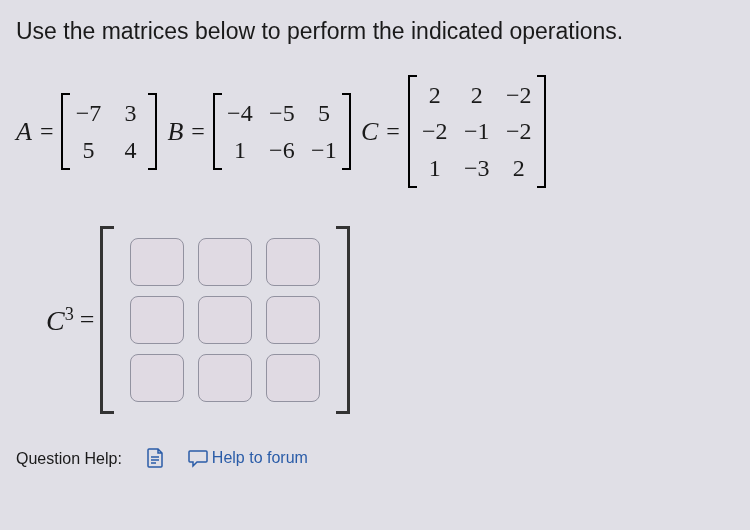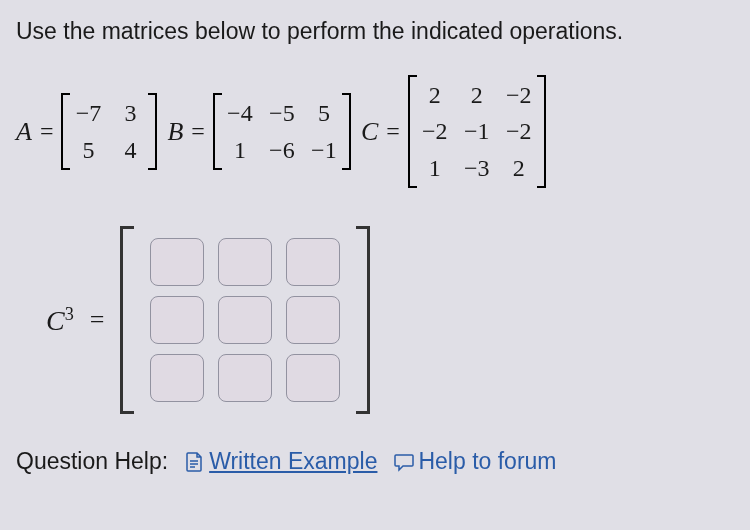--- a/index.html
+++ b/index.html
@@ -55,21 +55,21 @@
     .matrix-body.c3x3 { grid-template-columns: repeat(3, auto); }
     .cell {
       text-align: center;
       min-width: 28px;
       font-size: 24px;
       line-height: 1.35;
     }
     .answer-row {
       display: flex;
       align-items: center;
-      gap: 14px;
+      gap: 4px;
       margin-left: 30px;
       margin-bottom: 34px;
       font-family: 'Times New Roman', serif;
     }
     .answer-var {
       font-style: italic;
       font-size: 28px;
     }
     .answer-var sup { font-size: 0.65em; font-style: normal;}
     .big-matrix { display: inline-flex; align-items: stretch; }
@@ -90,25 +90,25 @@
       width: 54px;
       height: 48px;
       background: #e0dae3;
       border: 1px solid #9292a0;
       border-radius: 8px;
       font-size: 20px;
       text-align: center;
       font-family: Arial, sans-serif;
     }
     .help-row {
-      font-size: 23px;
+      font-size: 16px;
       color: #1a1a1a;
       display: flex;
       align-items: flex-end;
-      gap: 17px;
+      gap: 24px;
       flex-wrap: wrap;
     }
     .help-link {
       color: #2a5ca8;
       display: inline-flex;
       align-items: center;
       gap: 6px;
       cursor: pointer;
     }
     .help-link.underline { text-decoration: underline; }
@@ -209,21 +209,20 @@
 
   <span class="help-link underline">
     <span class="icon doc-icon">
       <svg width="18" height="20" viewBox="0 0 18 20">
           <path d="M3 1 h9 l4 4 v13 a1 1 0 0 1 -1 1 h-12 a1 1 0 0 1 -1 -1 v-16 a1 1 0 0 1 1 -1 z M12 1 v4 h4" fill="none" stroke="#2a5ca8" stroke-width="1.5"></path>
           <line x1="5" y1="9" x2="13" y2="9" stroke="#2a5ca8" stroke-width="1.5"></line>
           <line x1="5" y1="12" x2="13" y2="12" stroke="#2a5ca8" stroke-width="1.5"></line>
           <line x1="5" y1="15" x2="10" y2="15" stroke="#2a5ca8" stroke-width="1.5"></line>
         </svg>
     </span>
-    <span>Written Example</span>
   </span>
 
   <span class="help-link">
     <span class="icon chat-icon">
       <svg width="20" height="20" viewBox="0 0 20 20">
           <path d="M2 3 h16 a1 1 0 0 1 1 1 v9 a1 1 0 0 1 -1 1 h-9 l-4 4 v-4 h-3 a1 1 0 0 1 -1 -1 v-9 a1 1 0 0 1 1 -1 z" fill="none" stroke="#2a5ca8" stroke-width="1.5"></path>
         </svg>
     </span>
     <span>Help to forum</span>
   </span>

